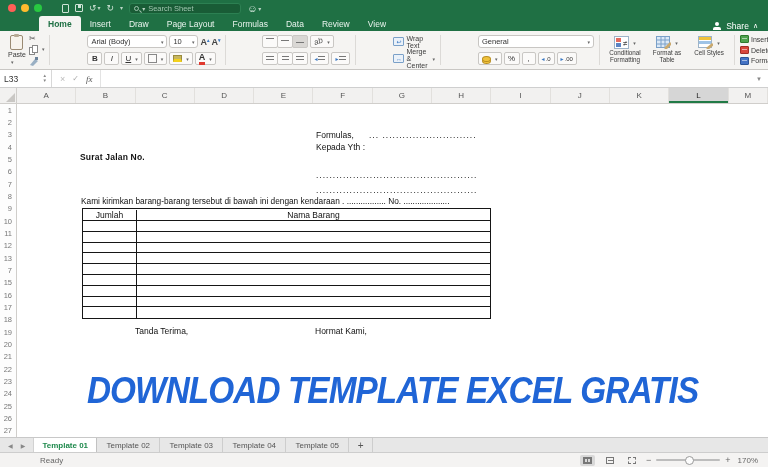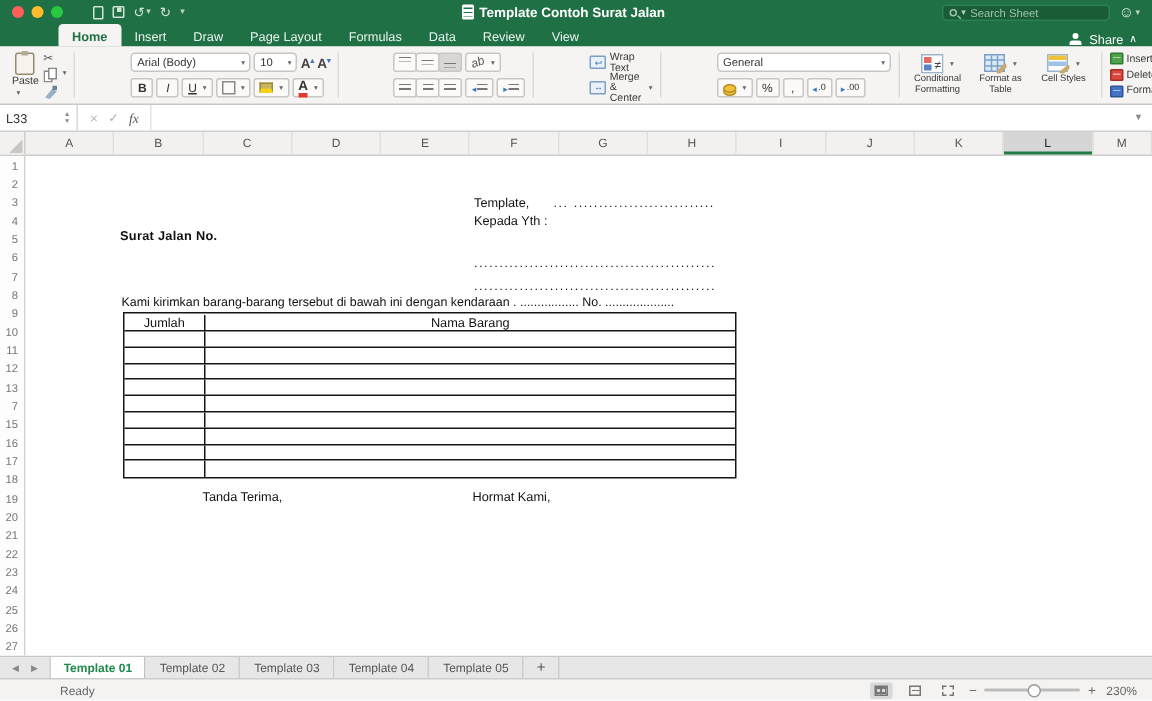--- a/index.html
+++ b/index.html
@@ -156,24 +156,20 @@
     </div>
     <span class="tbico">
         <span class="mini-doc"></span>
       </span>
     <span class="tbico">
         <span class="mini-save"></span>
       </span>
     <span class="tbico">↺<span class="caret">▾</span></span>
     <span class="tbico">↻</span>
     <span class="tbico caret">▾</span>
-    <div class="tb-title">
-      <span class="title-doc"></span>
-      <span>Template Contoh Surat Jalan</span>
-    </div>
     <div class="tb-search">
       <span class="mag"></span>
       <span class="caret">▾</span>
       <span>Search Sheet</span>
     </div>
     <div class="smiley">☺<span class="caret">▾</span></div>
   </div>
 
   <div class="menubar">
     <div class="menu-tabs">
@@ -487,21 +483,21 @@
         <div class="rn">20</div>
         <div class="rn">21</div>
         <div class="rn">22</div>
         <div class="rn">23</div>
         <div class="rn">24</div>
         <div class="rn">25</div>
         <div class="rn">26</div>
         <div class="rn">27</div>
       </div>
     <div class="sheet">
-      <div class="t" style="left:299px; top:26px;">Template,</div>
+      <div class="t" style="left:299px; top:26px;">Formulas,</div>
       <div class="t dots" style="left:352px; top:26px; width:107px;">... ..................................................</div>
       <div class="t" style="left:299px; top:38px;">Kepada Yth :</div>
       <div class="t doc-title" style="left:63px; top:48px;">Surat Jalan No.</div>
       <div class="t dots" style="left:299px; top:66px; width:160px;">................................................................................</div>
       <div class="t dots" style="left:299px; top:81px; width:160px;">................................................................................</div>
       <div class="t" style="left:64px; top:92px; font-size:8.3px;">Kami kirimkan barang-barang tersebut di bawah ini dengan kendaraan . ................. No. ....................</div>
 
       <div class="dtable">
         <div class="dthead">
           <div class="dth cell-j">Jumlah</div>
@@ -544,20 +540,23 @@
             <div class="dtrow">
               <div class="cell-j"></div>
               <div class="cell-n"></div>
             </div>
           </div>
       </div>
 
       <div class="t" style="left:118px; top:222px;">Tanda Terima,</div>
       <div class="t" style="left:298px; top:222px;">Hormat Kami,</div>
 
+      <div class="promo">
+        <span style="color: rgb(32, 101, 214);">DOWNLOAD TEMPLATE EXCEL GRATIS</span>
+      </div>
     </div>
   </div>
 
   <div class="sheettabs">
     <div class="tabarrows">
       <span>◀</span>
       <span>▶</span>
     </div>
     <div style="display:flex;">
 
@@ -582,17 +581,17 @@
       <span class="viewbtn">
           <span class="vico-break"></span>
         </span>
       <div class="zoomslider">
         <span>−</span>
         <span class="ztrack">
             <span class="zknob"></span>
           </span>
         <span>+</span>
       </div>
-      <span>230%</span>
+      <span>170%</span>
     </div>
   </div>
 
 </div>
 
 </body></html>

